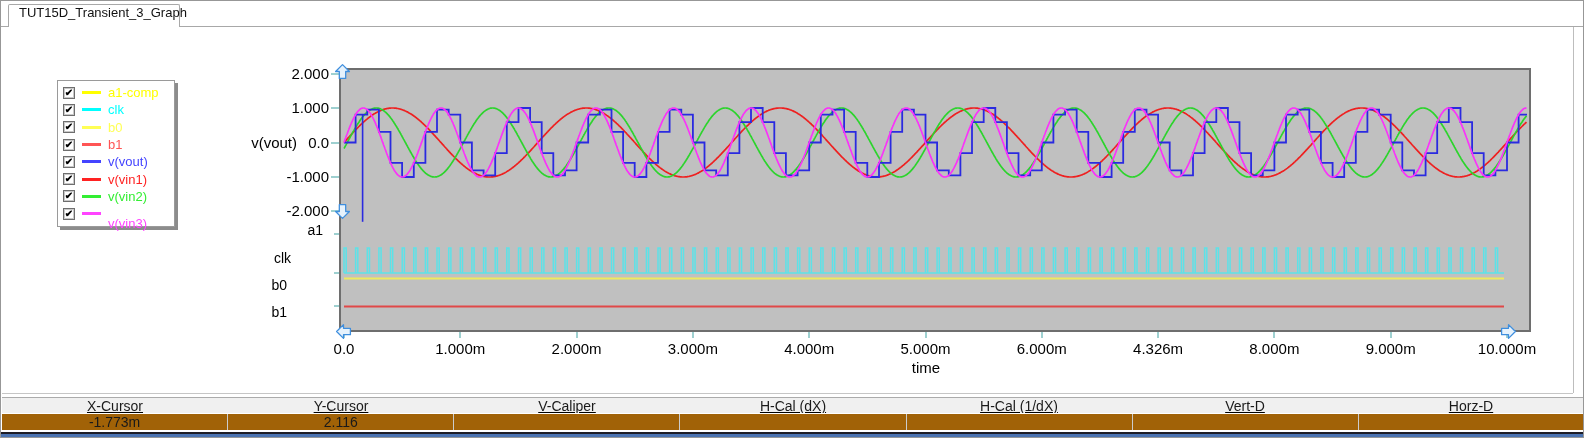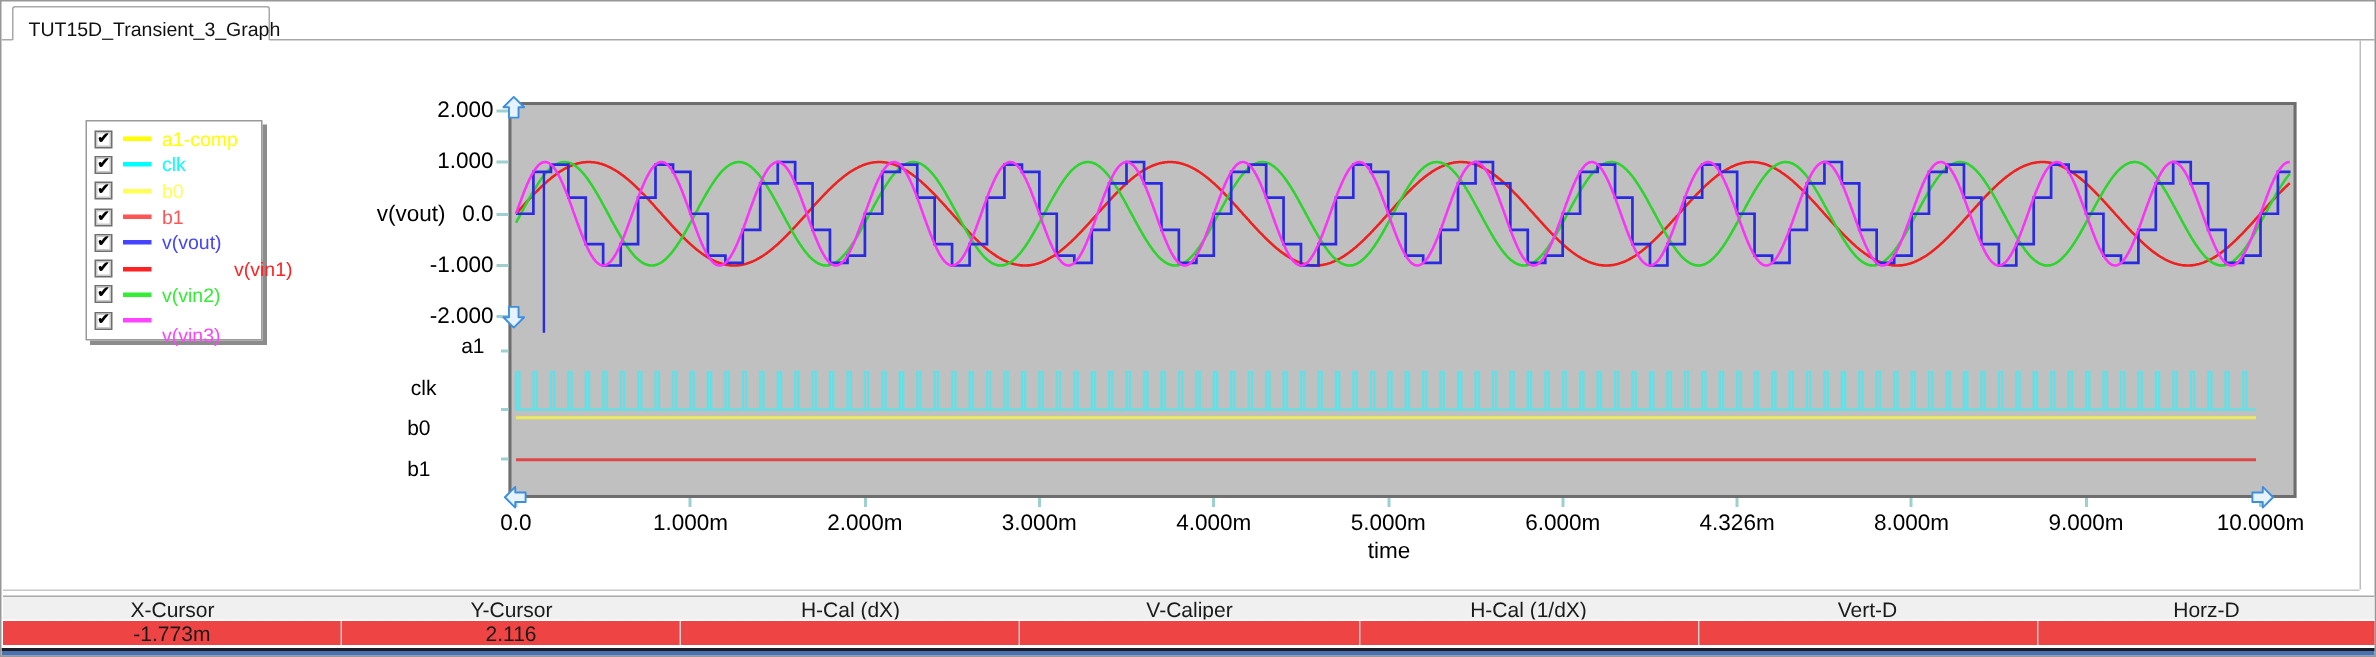--- a/index.html
+++ b/index.html
@@ -6,21 +6,21 @@
   body { background:#d0d0d0; font-family:"Liberation Sans", sans-serif; }
   #window {
     position:relative; width:1584px; height:438px; background:#ffffff;
     border:1px solid #979797; overflow:hidden;
   }
   
   .tab {
     position:absolute; left:7px; top:3px; width:172px; height:23px;
     background:#ffffff; border:1px solid #a8a8a8; border-bottom:none;
     border-radius:2px 2px 0 0; font-size:13px; color:#111;
-    display:flex; align-items:flex-end; padding-left:10px; z-index:5;
+    display:flex; align-items:flex-start; padding-left:10px; z-index:5;
   }
   .tabstrip-line { position:absolute; top:25px; height:1px; background:#a8a8a8; }
   
   .panel-right-border { position:absolute; left:1572px; top:26px; width:1px; height:366px; background:#bdbdbd; }
   .panel-bottom-border { position:absolute; left:1px; top:392px; width:1571px; height:1px; background:#c6c6c6; }
   
   .legend {
     position:absolute; left:56px; top:79px; width:118px;
     background:#ffffff; border:1px solid #9a9a9a;
     box-shadow:3px 3px 0 #8c8c8c; padding:3px 0 4px 0; z-index:4;
@@ -41,22 +41,22 @@
   .ylab, .xlab, .diglab, .axis-name, .time-lab { position:absolute; color:#000; }
   .ylab { font-size:15px; width:96px; text-align:right; left:232px; }
   .axis-name { font-size:15px; width:98px; text-align:right; left:198px; top:133px; }
   .diglab { font-size:14px; width:62px; text-align:right; }
   .xlab { font-size:15px; width:90px; text-align:center; top:339px; }
   .time-lab { font-size:15px; width:90px; text-align:center; left:880px; top:358px; }
   .tick { position:absolute; background:#9ed0d0; }
   .axis-arrow { position:absolute; width:17px; height:17px; z-index:3; }
   
   .cursor-bar { position:absolute; left:1px; top:396px; width:1582px; }
-  .cursor-bar .hdr-row { display:flex; height:17px; background:#f0f0f0; border-top:1px solid #ababab; border-bottom:1px solid #ffffff; }
-  .cursor-bar .val-row { display:flex; height:16px; background:#ef4444; }
+  .cursor-bar .hdr-row { display:flex; height:17px; background:#f0f0f0; border-top:1px solid #ababab; border-bottom:1px solid #ffffff;text-decoration:underline; }
+  .cursor-bar .val-row { display:flex; height:16px; background:#a16207; }
   .cursor-cell { flex:1 1 0; text-align:center; font-size:14px; color:#1a1a1a; line-height:16px; overflow:hidden; }
   .val-row .cursor-cell { border-left:1px solid #cccccc; }
   .val-row .cursor-cell:first-child { border-left:none; }
   .bottom-dark { position:absolute; left:0; top:431px; width:1584px; height:2px; background:#1c1c26; }
   .bottom-blue { position:absolute; left:0; top:433px; width:1584px; height:5px; background:#4a72b0; }
 </style>
 </head>
 <body>
 
 <div id="window">
@@ -91,21 +91,21 @@
       <span class="legend-label" style="color: rgb(255, 85, 85);">b1</span>
     </div>
     <div class="legend-item">
       <span class="legend-cb">✔</span>
       <span class="legend-swatch" style="background: rgb(68, 68, 255);"></span>
       <span class="legend-label" style="color: rgb(68, 68, 255);">v(vout)</span>
     </div>
     <div class="legend-item">
       <span class="legend-cb">✔</span>
       <span class="legend-swatch" style="background: rgb(255, 34, 34);"></span>
-      <span class="legend-label" style="color: rgb(255, 34, 34); margin-left: 48px;">v(vin1)</span>
+      <span class="legend-label" style="color: rgb(255, 34, 34);">v(vin1)</span>
     </div>
     <div class="legend-item">
       <span class="legend-cb">✔</span>
       <span class="legend-swatch" style="background: rgb(51, 238, 51);"></span>
       <span class="legend-label" style="color: rgb(51, 238, 51);">v(vin2)</span>
     </div>
     <div class="legend-item">
       <span class="legend-cb">✔</span>
       <span class="legend-swatch" style="background: rgb(255, 68, 255);"></span>
       <span class="legend-label" style="color: rgb(255, 68, 255); margin-top: 20px;">v(vin3)</span>
@@ -160,22 +160,22 @@
   <div class="xlab" style="left:1112.1px">4.326m</div>
   <div class="xlab" style="left:1228.4px">8.000m</div>
   <div class="xlab" style="left:1344.7px">9.000m</div>
   <div class="xlab" style="left:1461px">10.000m</div>
   <div class="time-lab">time</div>
 
   <div class="cursor-bar">
     <div class="hdr-row">
       <div class="cursor-cell">X-Cursor</div>
       <div class="cursor-cell">Y-Cursor</div>
+      <div class="cursor-cell">V-Caliper</div>
       <div class="cursor-cell">H-Cal (dX)</div>
-      <div class="cursor-cell">V-Caliper</div>
       <div class="cursor-cell">H-Cal (1/dX)</div>
       <div class="cursor-cell">Vert-D</div>
       <div class="cursor-cell">Horz-D</div>
     </div>
     <div class="val-row">
       <div class="cursor-cell">-1.773m</div>
       <div class="cursor-cell">2.116</div>
       <div class="cursor-cell"></div>
       <div class="cursor-cell"></div>
       <div class="cursor-cell"></div>

